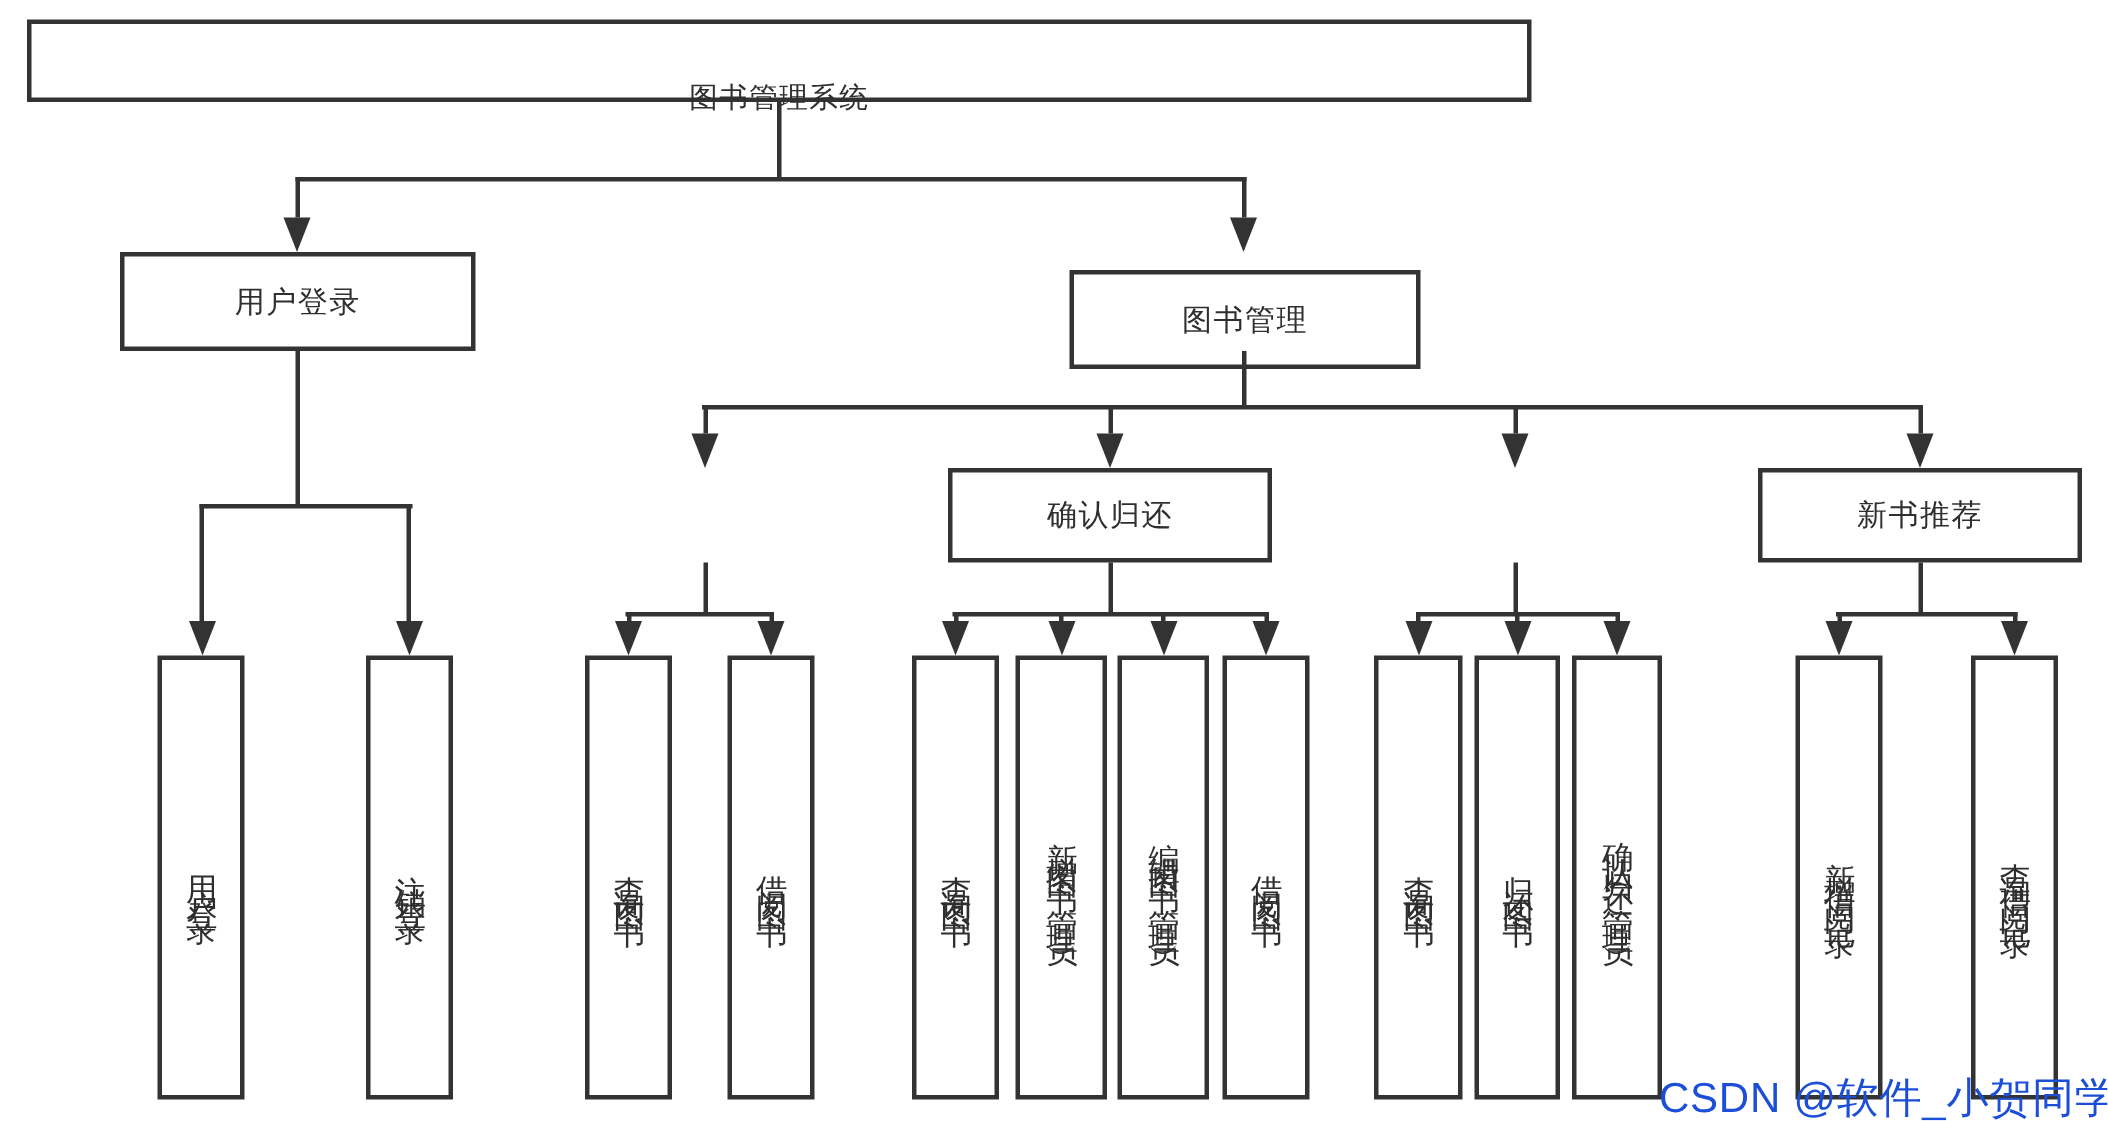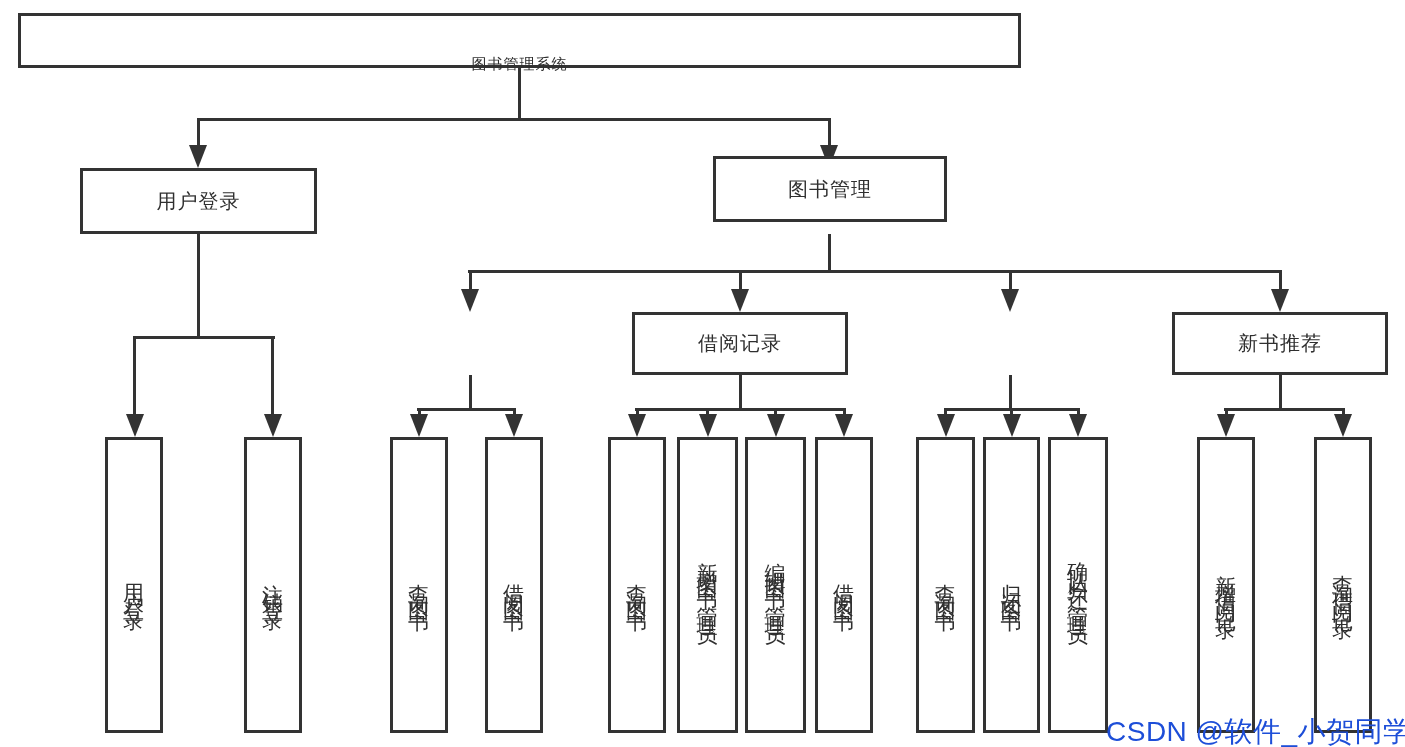--- a/index.html
+++ b/index.html
@@ -1,21 +1,21 @@
 <!DOCTYPE html>
 <html><head>
 <meta charset="utf-8">
 <style>
   html,body{margin:0;padding:0;background:#ffffff;}
   body{font-family:"Liberation Sans","DejaVu Sans",sans-serif;}
   .stage{position:relative;width:1405px;height:747px;background:#ffffff;overflow:hidden;}
   .box{position:absolute;box-sizing:border-box;border:3px solid #333333;background:#ffffff;
        display:flex;align-items:center;justify-content:center;color:#2f2f2f;}
   .hlabel{font-size:20px;letter-spacing:1px;white-space:nowrap;}
-  .root .hlabel{font-size:15px;margin-top:48px;}
+  .root .hlabel{font-size:19px;margin-top:48px;}
   .vlabel{writing-mode:vertical-rl;text-orientation:mixed;font-size:21px;letter-spacing:9px;
           white-space:nowrap;line-height:1;}
   .vl,.hl{position:absolute;background:#333333;}
   .vl{width:3px;}
   .hl{height:3px;}
   .arrow{position:absolute;width:0;height:0;border-left:9px solid transparent;
          border-right:9px solid transparent;border-top:23px solid #333333;}
   .watermark{position:absolute;left:1106px;top:713px;font-size:28px;color:#1d4ed8;
              letter-spacing:0.5px;white-space:nowrap;}
 </style>
@@ -31,21 +31,21 @@
   <div class="vl" style="left:518px;top:68px;height:50px"></div>
   <div class="hl" style="left:197px;top:118px;width:634px"></div>
   <div class="vl" style="left:197px;top:118px;height:27px"></div>
   <div class="arrow" style="left:189px;top:145px"></div>
   <div class="vl" style="left:828px;top:118px;height:27px"></div>
   <div class="arrow" style="left:820px;top:145px"></div>
 
   <div class="box" style="left:80px;top:168px;width:237px;height:66px">
     <span class="hlabel">用户登录</span>
   </div>
-  <div class="box" style="left:713px;top:156px;width:234px;height:66px">
+  <div class="box" style="left:713px;top:180px;width:234px;height:66px">
     <span class="hlabel">图书管理</span>
   </div>
 
   <div class="vl" style="left:197px;top:234px;height:102px"></div>
   <div class="hl" style="left:133px;top:336px;width:142px"></div>
   <div class="vl" style="left:133px;top:336px;height:78px"></div>
   <div class="arrow" style="left:126px;top:414px"></div>
   <div class="vl" style="left:271px;top:336px;height:78px"></div>
   <div class="arrow" style="left:264px;top:414px"></div>
 
@@ -54,21 +54,21 @@
   <div class="vl" style="left:469px;top:270px;height:19px"></div>
   <div class="arrow" style="left:461px;top:289px"></div>
   <div class="vl" style="left:739px;top:270px;height:19px"></div>
   <div class="arrow" style="left:731px;top:289px"></div>
   <div class="vl" style="left:1009px;top:270px;height:19px"></div>
   <div class="arrow" style="left:1001px;top:289px"></div>
   <div class="vl" style="left:1279px;top:270px;height:19px"></div>
   <div class="arrow" style="left:1271px;top:289px"></div>
 
   <div class="box" style="left:632px;top:312px;width:216px;height:63px">
-    <span class="hlabel">借阅记录</span>
+    <span class="hlabel">确认归还</span>
   </div>
   <div class="box" style="left:1172px;top:312px;width:216px;height:63px">
     <span class="hlabel">新书推荐</span>
   </div>
 
   <div class="vl" style="left:469px;top:375px;height:33px"></div>
   <div class="hl" style="left:417px;top:408px;width:99px"></div>
   <div class="vl" style="left:418px;top:408px;height:6px"></div>
   <div class="arrow" style="left:410px;top:414px"></div>
   <div class="vl" style="left:513px;top:408px;height:6px"></div>

